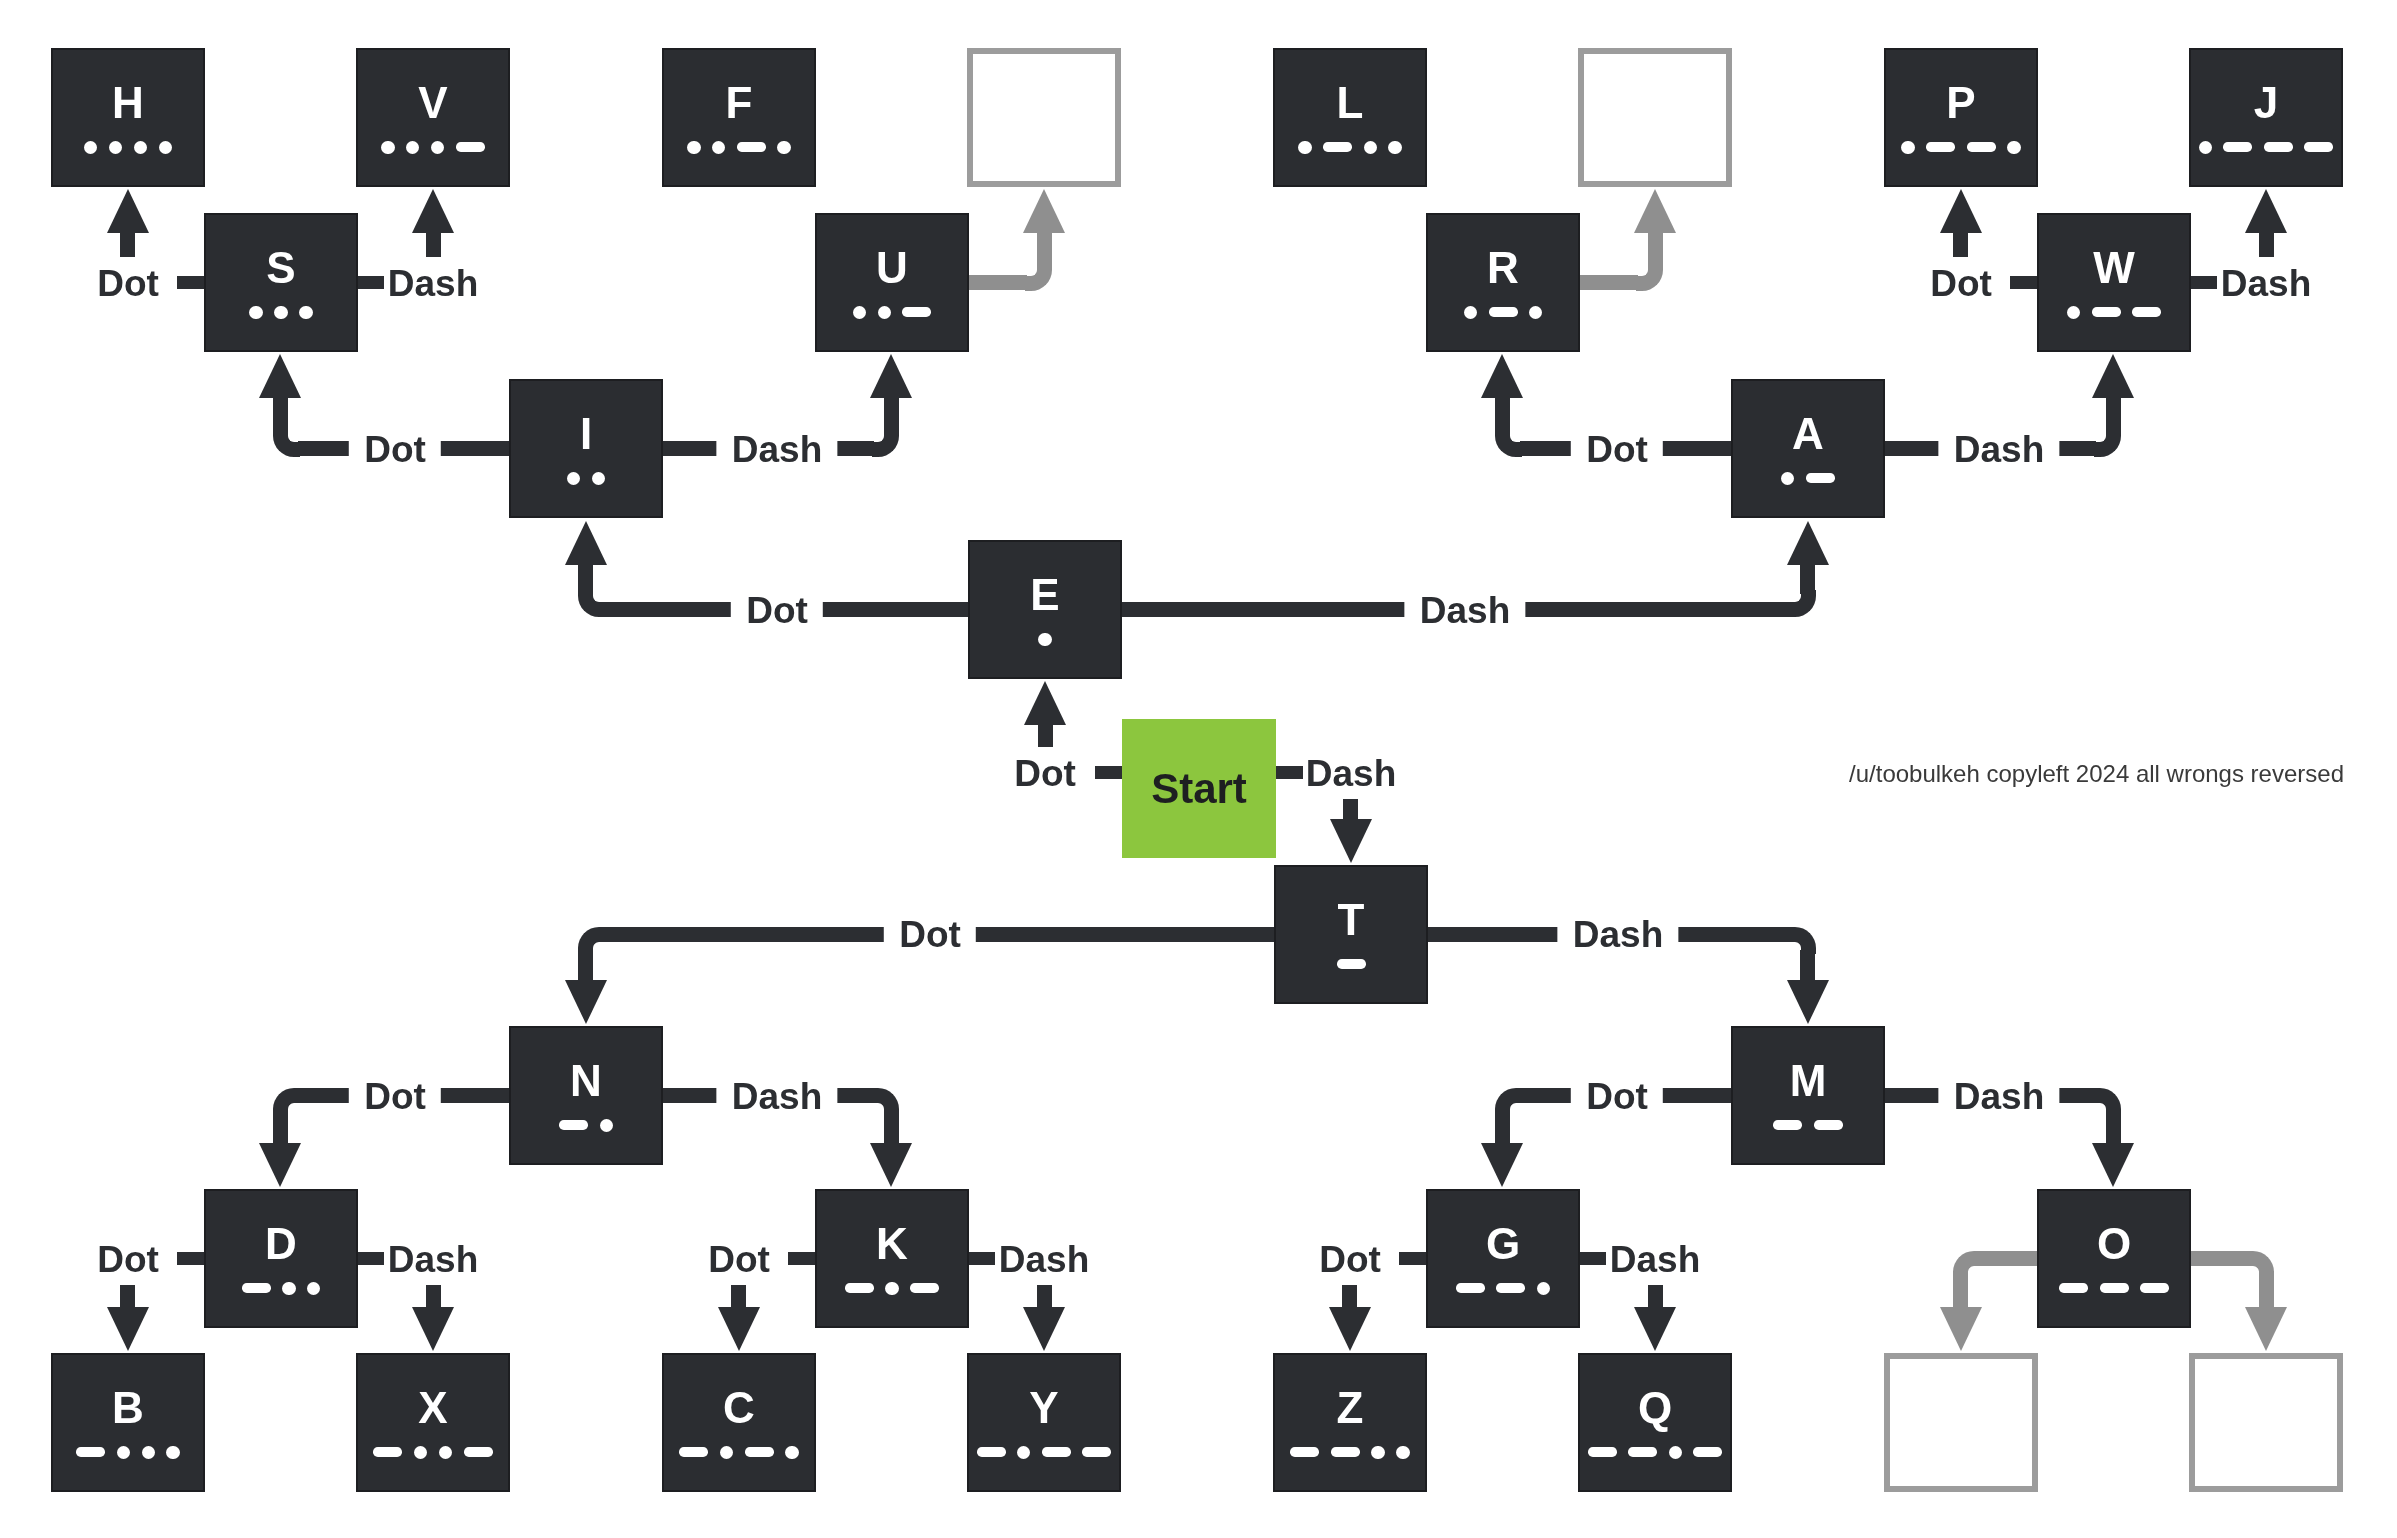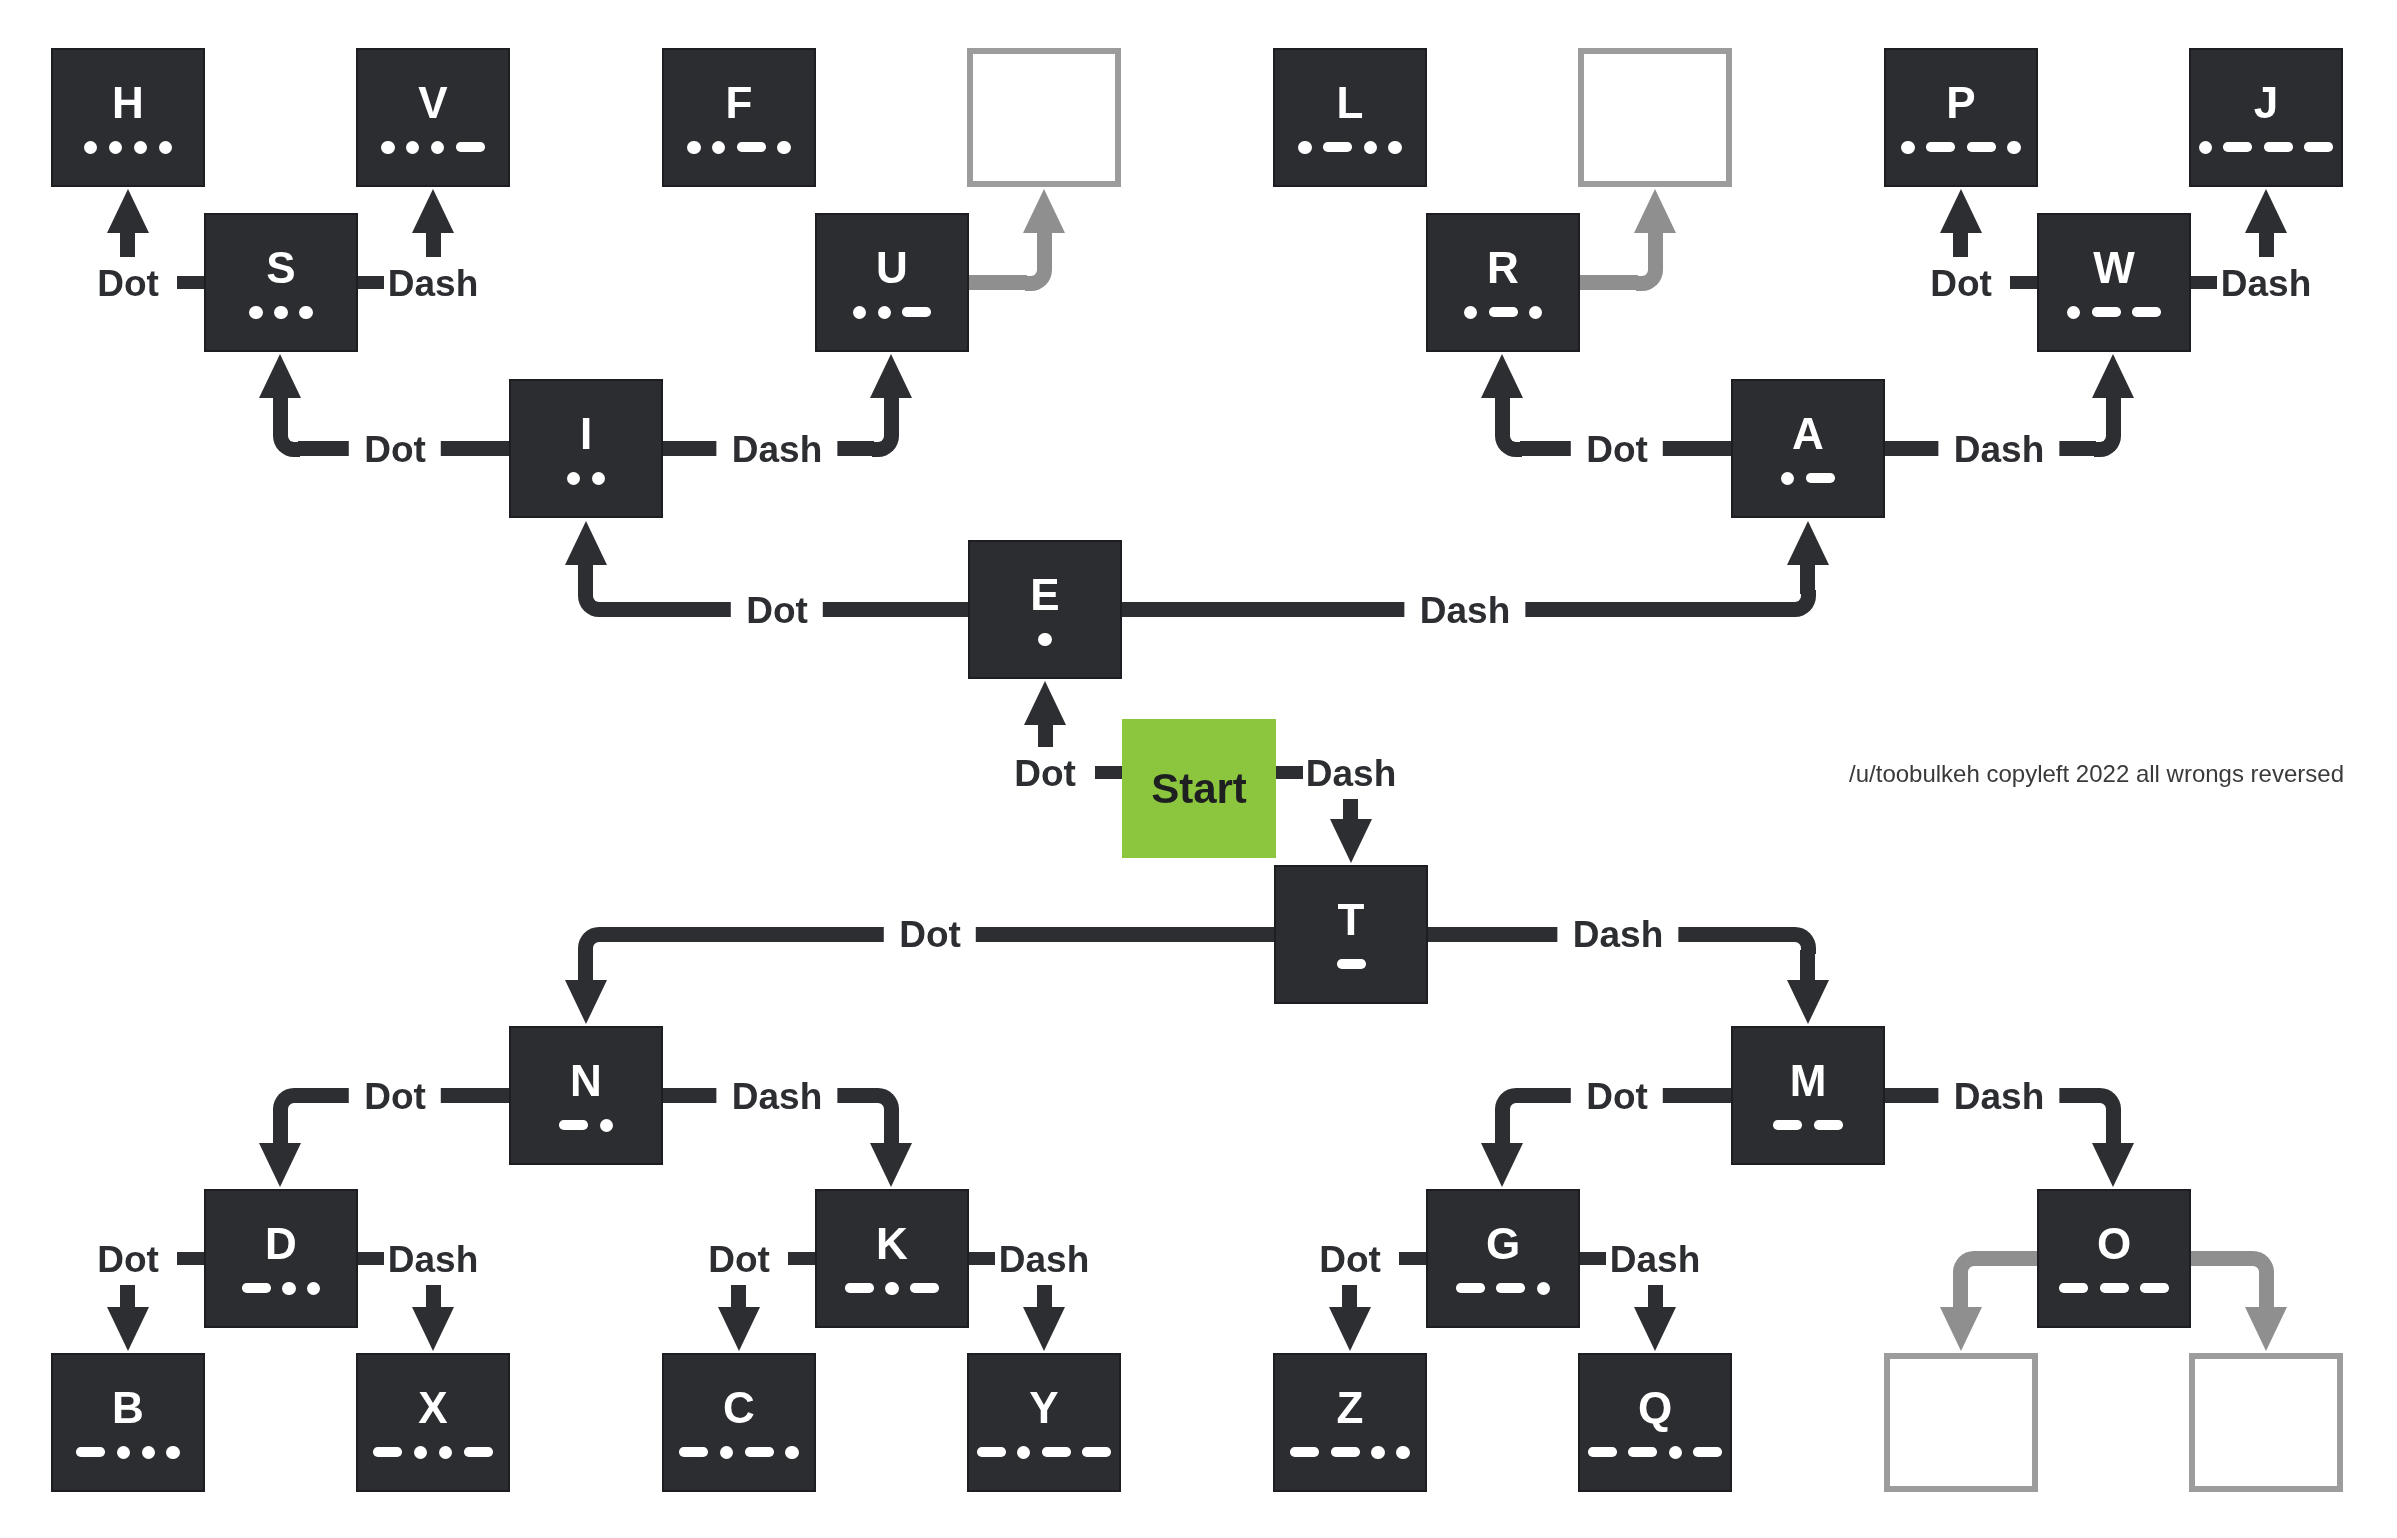--- a/index.html
+++ b/index.html
@@ -38,21 +38,21 @@
   .inline-chip{background:#fff;padding:3.8px 15.4px;}
   #page-title{position:absolute;left:52px;top:745px;font-weight:700;font-size:53px;
               color:#1f2023;white-space:nowrap;}
   #credit{position:absolute;right:54px;top:760px;font-weight:400;font-size:24px;
           color:#3a3a3a;white-space:nowrap;}
 </style>
 </head>
 <body>
 
 <div id="canvas">
-  <div id="credit">/u/toobulkeh copyleft 2022 all wrongs reversed</div>
+  <div id="credit">/u/toobulkeh copyleft 2024 all wrongs reversed</div>
 <div class="stub" style="left: 177px; top: 276px;"></div>
     <div class="branch-label" style="left: 128px; top: 283px;">Dot</div>
     <div class="head head-up" style="left: 107px; top: 189px;"></div>
     <div class="vline" style="left: 120px; top: 230px; height: 27px;"></div>
     <div class="stub" style="left: 357px; top: 276px;"></div>
     <div class="branch-label" style="left: 433px; top: 283px;">Dash</div>
     <div class="head head-up" style="left: 412px; top: 189px;"></div>
     <div class="vline" style="left: 426px; top: 230px; height: 27px;"></div>
     <div class="stub" style="left: 2010px; top: 276px;"></div>
     <div class="branch-label" style="left: 1961px; top: 283px;">Dot</div>

